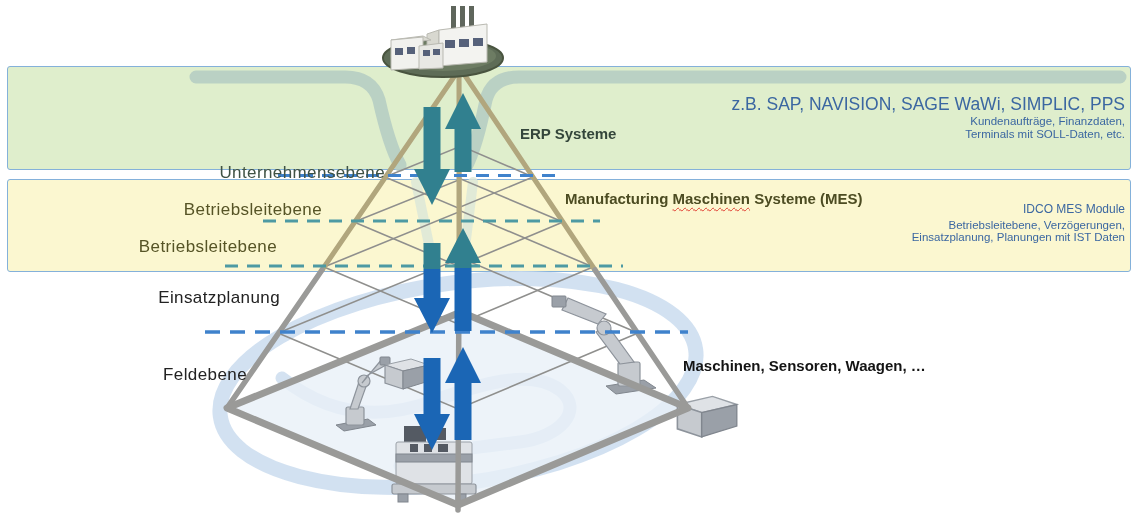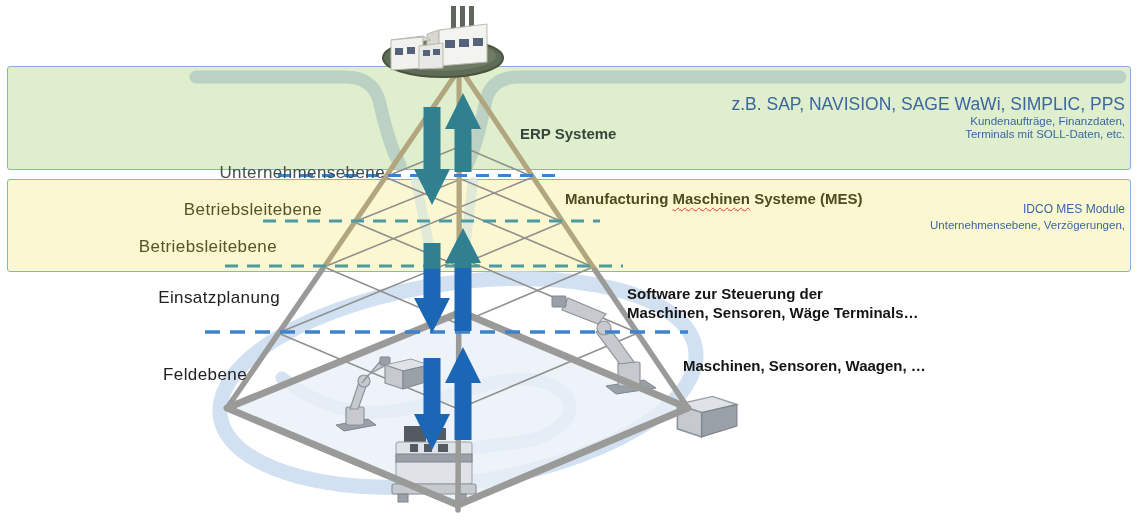--- a/index.html
+++ b/index.html
@@ -182,25 +182,22 @@
   </svg>
 
   <div class="lbl level-label green" style="top:123px;right:754px;">Unternehmensebene</div>
   <div class="lbl level-label olive" style="top:188px;right:817px;margin-top:12px;">Betriebsleitebene</div>
   <div class="lbl level-label olive" style="top:237px;right:862px;">Betriebsleitebene</div>
   <div class="lbl level-label" style="top:288px;right:859px;">Einsatzplanung</div>
   <div class="lbl level-label" style="top:365px;right:892px;">Feldebene</div>
 
   <div class="lbl center-label darkgreen" style="left:520px;top:125px;">ERP Systeme</div>
   <div class="lbl center-label olive" style="left:565px;top:190px;"><span>Manufacturing&nbsp;</span><span class="squiggle">Maschinen</span><span>&nbsp;Systeme (MES)</span></div>
-  <div class="lbl center-label two-line" style="left:627px;top:284px;">
-    <div>Software zur Steuerung der</div>
-    <div>Maschinen, Sensoren, Wäge Terminals…</div>
-  </div>
   <div class="lbl center-label" style="left:683px;top:357px;">Maschinen, Sensoren, Waagen, …</div>
 
   <div class="lbl right-note rn-big" style="right:14px;top:94px;">z.B. SAP, NAVISION, SAGE WaWi, SIMPLIC, PPS</div>
   <div class="lbl right-note rn-small" style="right:14px;top:115px;margin-left:24px;">Kundenaufträge, Finanzdaten,</div>
   <div class="lbl right-note rn-small" style="right:14px;top:128px;">Terminals mit SOLL-Daten, etc.</div>
   <div class="lbl right-note rn-mid" style="right:14px;top:202px;">IDCO MES Module</div>
-  <div class="lbl right-note rn-small" style="right:14px;top:219px;">Unternehmensebene, Verzögerungen,</div>
+  <div class="lbl right-note rn-small" style="right:14px;top:219px;">Betriebsleitebene, Verzögerungen,</div>
+  <div class="lbl right-note rn-small" style="right:14px;top:231px;">Einsatzplanung, Planungen mit IST Daten</div>
 
 </div>
 
 </body></html>

